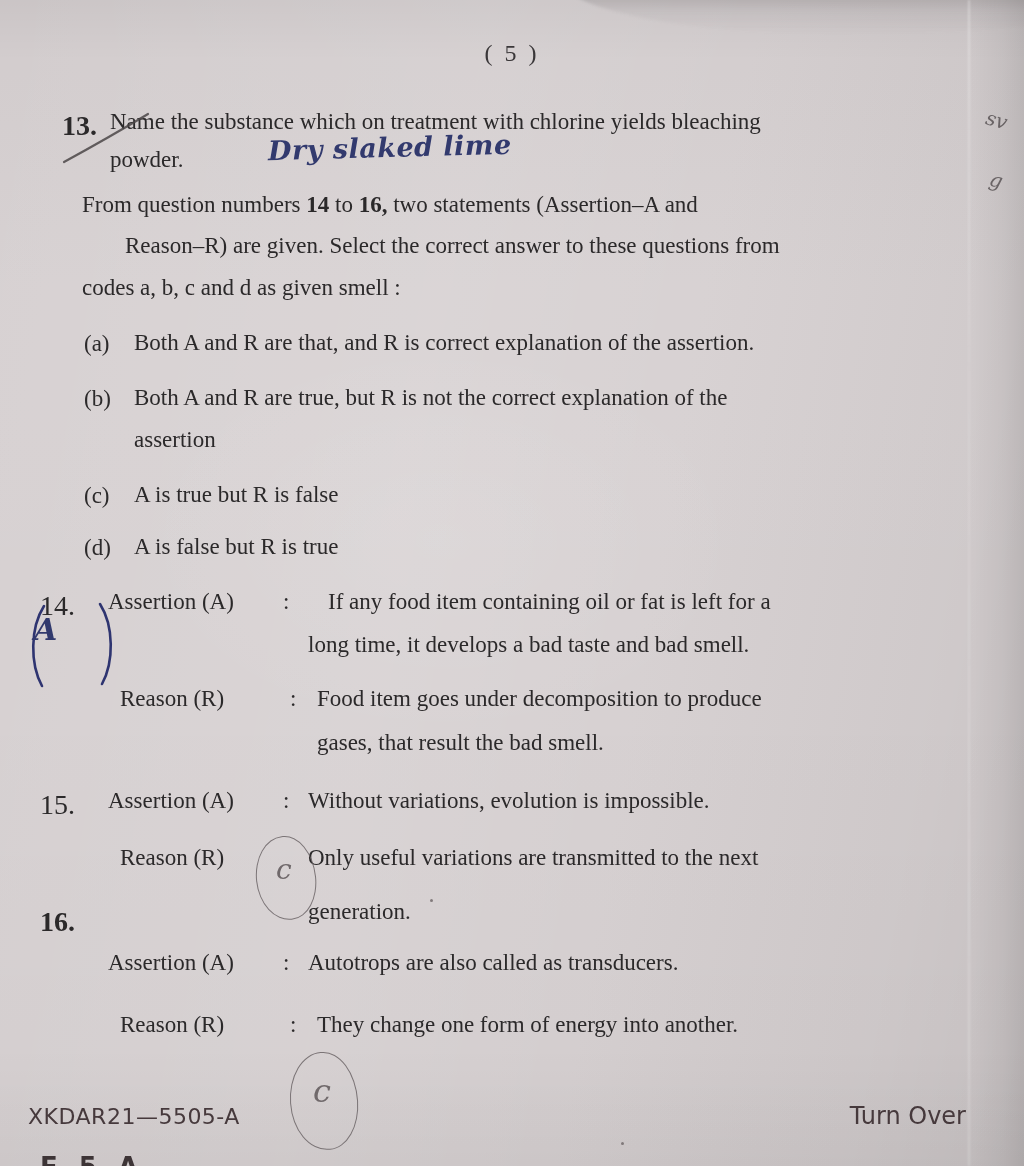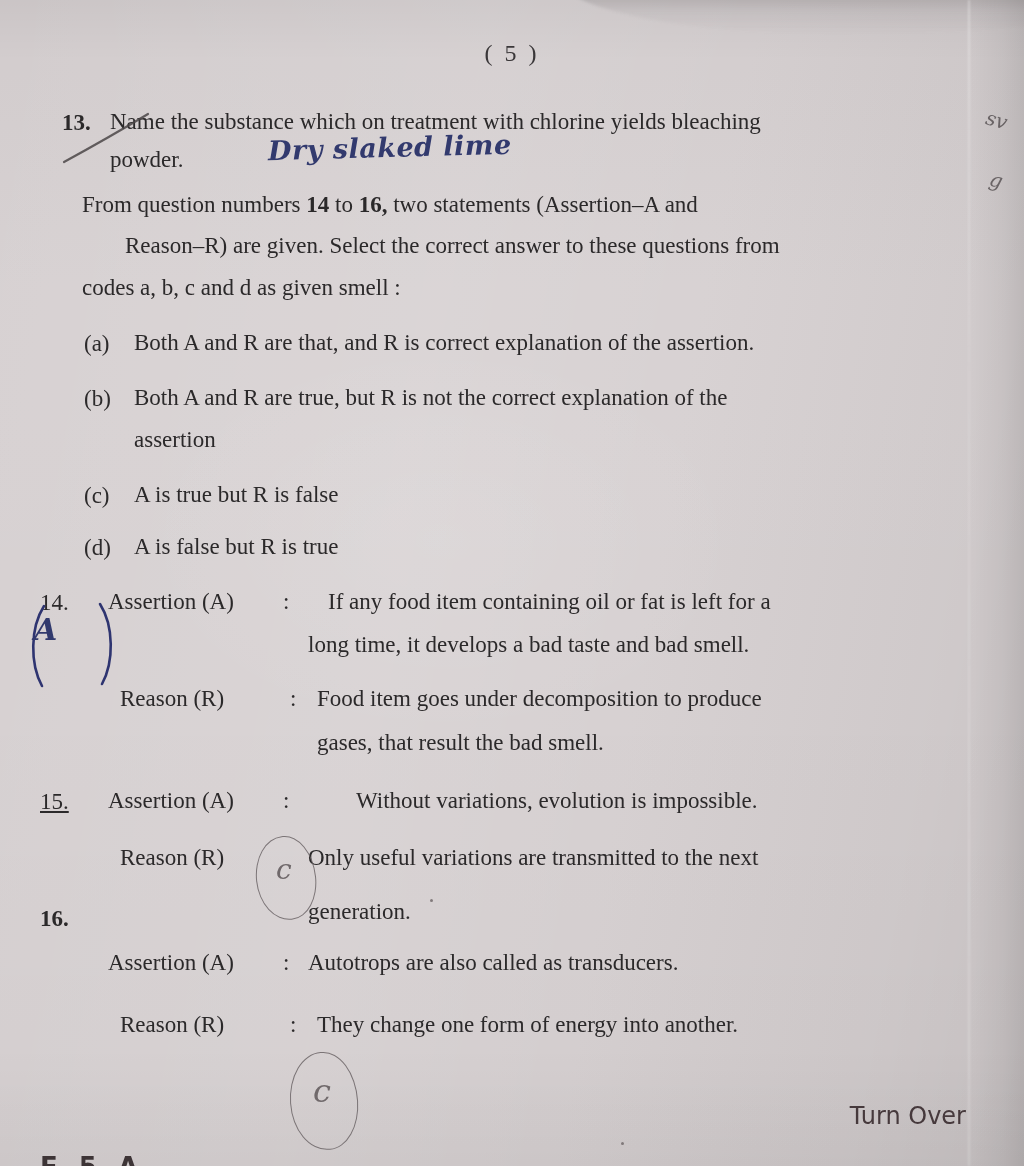--- a/index.html
+++ b/index.html
@@ -99,21 +99,21 @@
     text-align: center;
     font-size: 24px;
     letter-spacing: 3px;
     color: #3a3739;
   }
 
   .q-block { position: absolute; }
 
   .q-num {
     position: absolute;
-    font-size: 23px;
+    font-size: 28px;
     font-weight: 700;
     color: #2b292a;
   }
 
   .line {
     position: absolute;
     font-size: 23px;
     line-height: 1.0;
     color: #2b292a;
     white-space: nowrap;
@@ -273,41 +273,42 @@
       <div class="line" style="left:308px; top:590px;margin-left:20px;">If  any  food  item  containing  oil  or  fat  is  left  for  a</div>
       <div class="line" style="left:308px; top:633px;">long  time,  it  develops  a  bad  taste  and  bad  smell.</div>
 
       <div class="line" style="left:120px; top:687px;">Reason  (R)</div>
       <div class="line" style="left:290px; top:687px;">:</div>
       <div class="line" style="left:317px; top:687px;">Food  item  goes  under  decomposition  to  produce</div>
       <div class="line" style="left:317px; top:731px;">gases,  that  result  the  bad  smell.</div>
     </div>
 
     <div class="q-block">
-      <div class="q-num" style="left:40px; top:789px; font-weight:400;text-decoration:underline;">15.</div>
+      <div class="q-num" style="left:40px; top:789px; font-weight:400;">15.</div>
       <div class="line" style="left:108px; top:789px;">Assertion  (A)</div>
       <div class="line" style="left:283px; top:789px;">:</div>
-      <div class="line" style="left:308px; top:789px;margin-left:48px;">Without  variations,  evolution  is  impossible.</div>
+      <div class="line" style="left:308px; top:789px;">Without  variations,  evolution  is  impossible.</div>
 
       <div class="line" style="left:120px; top:846px;">Reason  (R)</div>
       <div class="line" style="left:308px; top:846px;">Only  useful  variations  are  transmitted  to  the  next</div>
       <div class="line" style="left:308px; top:900px;">generation.</div>
     </div>
 
     <div class="q-block">
       <div class="q-num" style="left:40px; top:906px; font-weight:700;">16.</div>
       <div class="line" style="left:108px; top:951px;">Assertion  (A)</div>
       <div class="line" style="left:283px; top:951px;">:</div>
       <div class="line" style="left:308px; top:951px;">Autotrops  are  also  called  as  transducers.</div>
 
       <div class="line" style="left:120px; top:1013px;">Reason  (R)</div>
       <div class="line" style="left:290px; top:1013px;">:</div>
       <div class="line" style="left:317px; top:1013px;">They  change  one  form  of  energy  into  another.</div>
     </div>
 
+    <div class="footer-code">XKDAR21—5505-A</div>
     <div class="footer-turn">Turn Over</div>
     <div class="cut-text">F 5 A</div>
 
   </div>
 
   <svg class="slash-mark" style="left:56px; top:110px;" width="130" height="60" viewBox="0 0 130 60">
     <path d="M8,52 C30,40 62,22 92,4" stroke="#4b4648" stroke-width="2.2" fill="none" stroke-linecap="round" opacity="0.85"></path>
   </svg>
 
   <div class="hand hand-answer13">Dry slaked lime</div>

